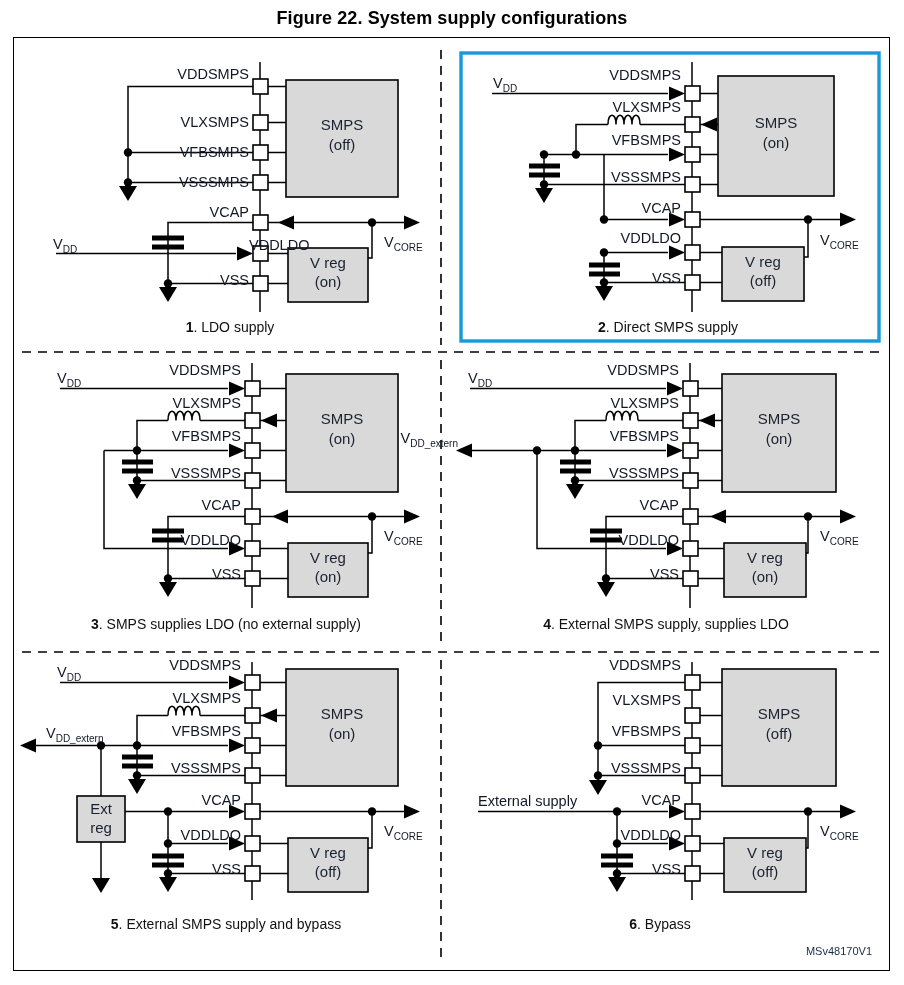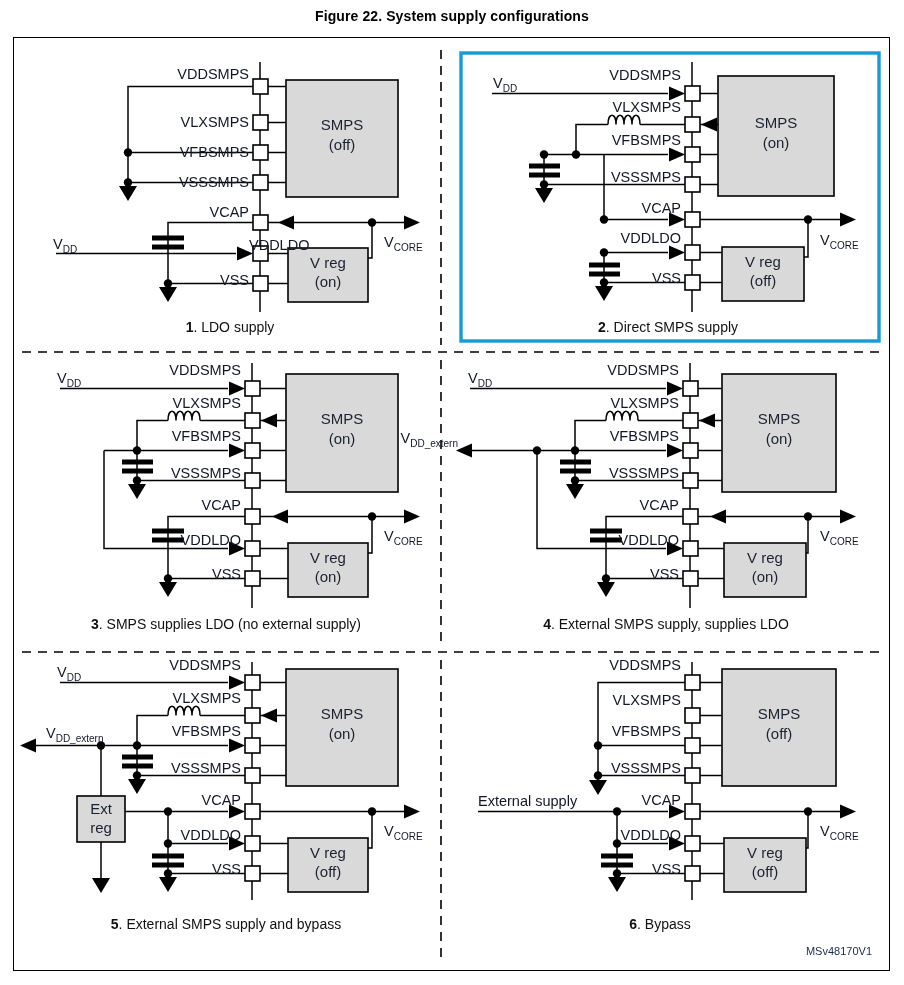--- a/index.html
+++ b/index.html
@@ -1,19 +1,19 @@
 <!DOCTYPE html>
 <html><head>
 <meta charset="utf-8">
 <style>
   html,body{margin:0;padding:0;background:#ffffff;}
   body{width:904px;height:985px;font-family:"Liberation Sans",sans-serif;color:#000;}
   #root{position:relative;width:904px;height:985px;}
   .fig-title{position:absolute;left:0;top:8px;width:904px;text-align:center;
-    font-size:14px;font-weight:bold;letter-spacing:.1px;}
+    font-size:18px;font-weight:bold;letter-spacing:.1px;}
   .frame{position:absolute;left:13px;top:37px;width:877px;height:934px;border:1.6px solid #000;box-sizing:border-box;}
   svg{position:absolute;left:0;top:0;}
   text{font-family:"Liberation Sans",sans-serif;fill:#111827;}
   .pinlbl{font-size:14.5px;}
   .boxlbl{font-size:15px;fill:#1a2230;}
   .caption{font-size:14px;fill:#111;}
   .caption tspan.num{font-weight:bold;}
   .railname{font-size:14.5px;}
   .sub{font-size:10px;}
   .wm{font-size:11px;fill:#1a2a4a;}

